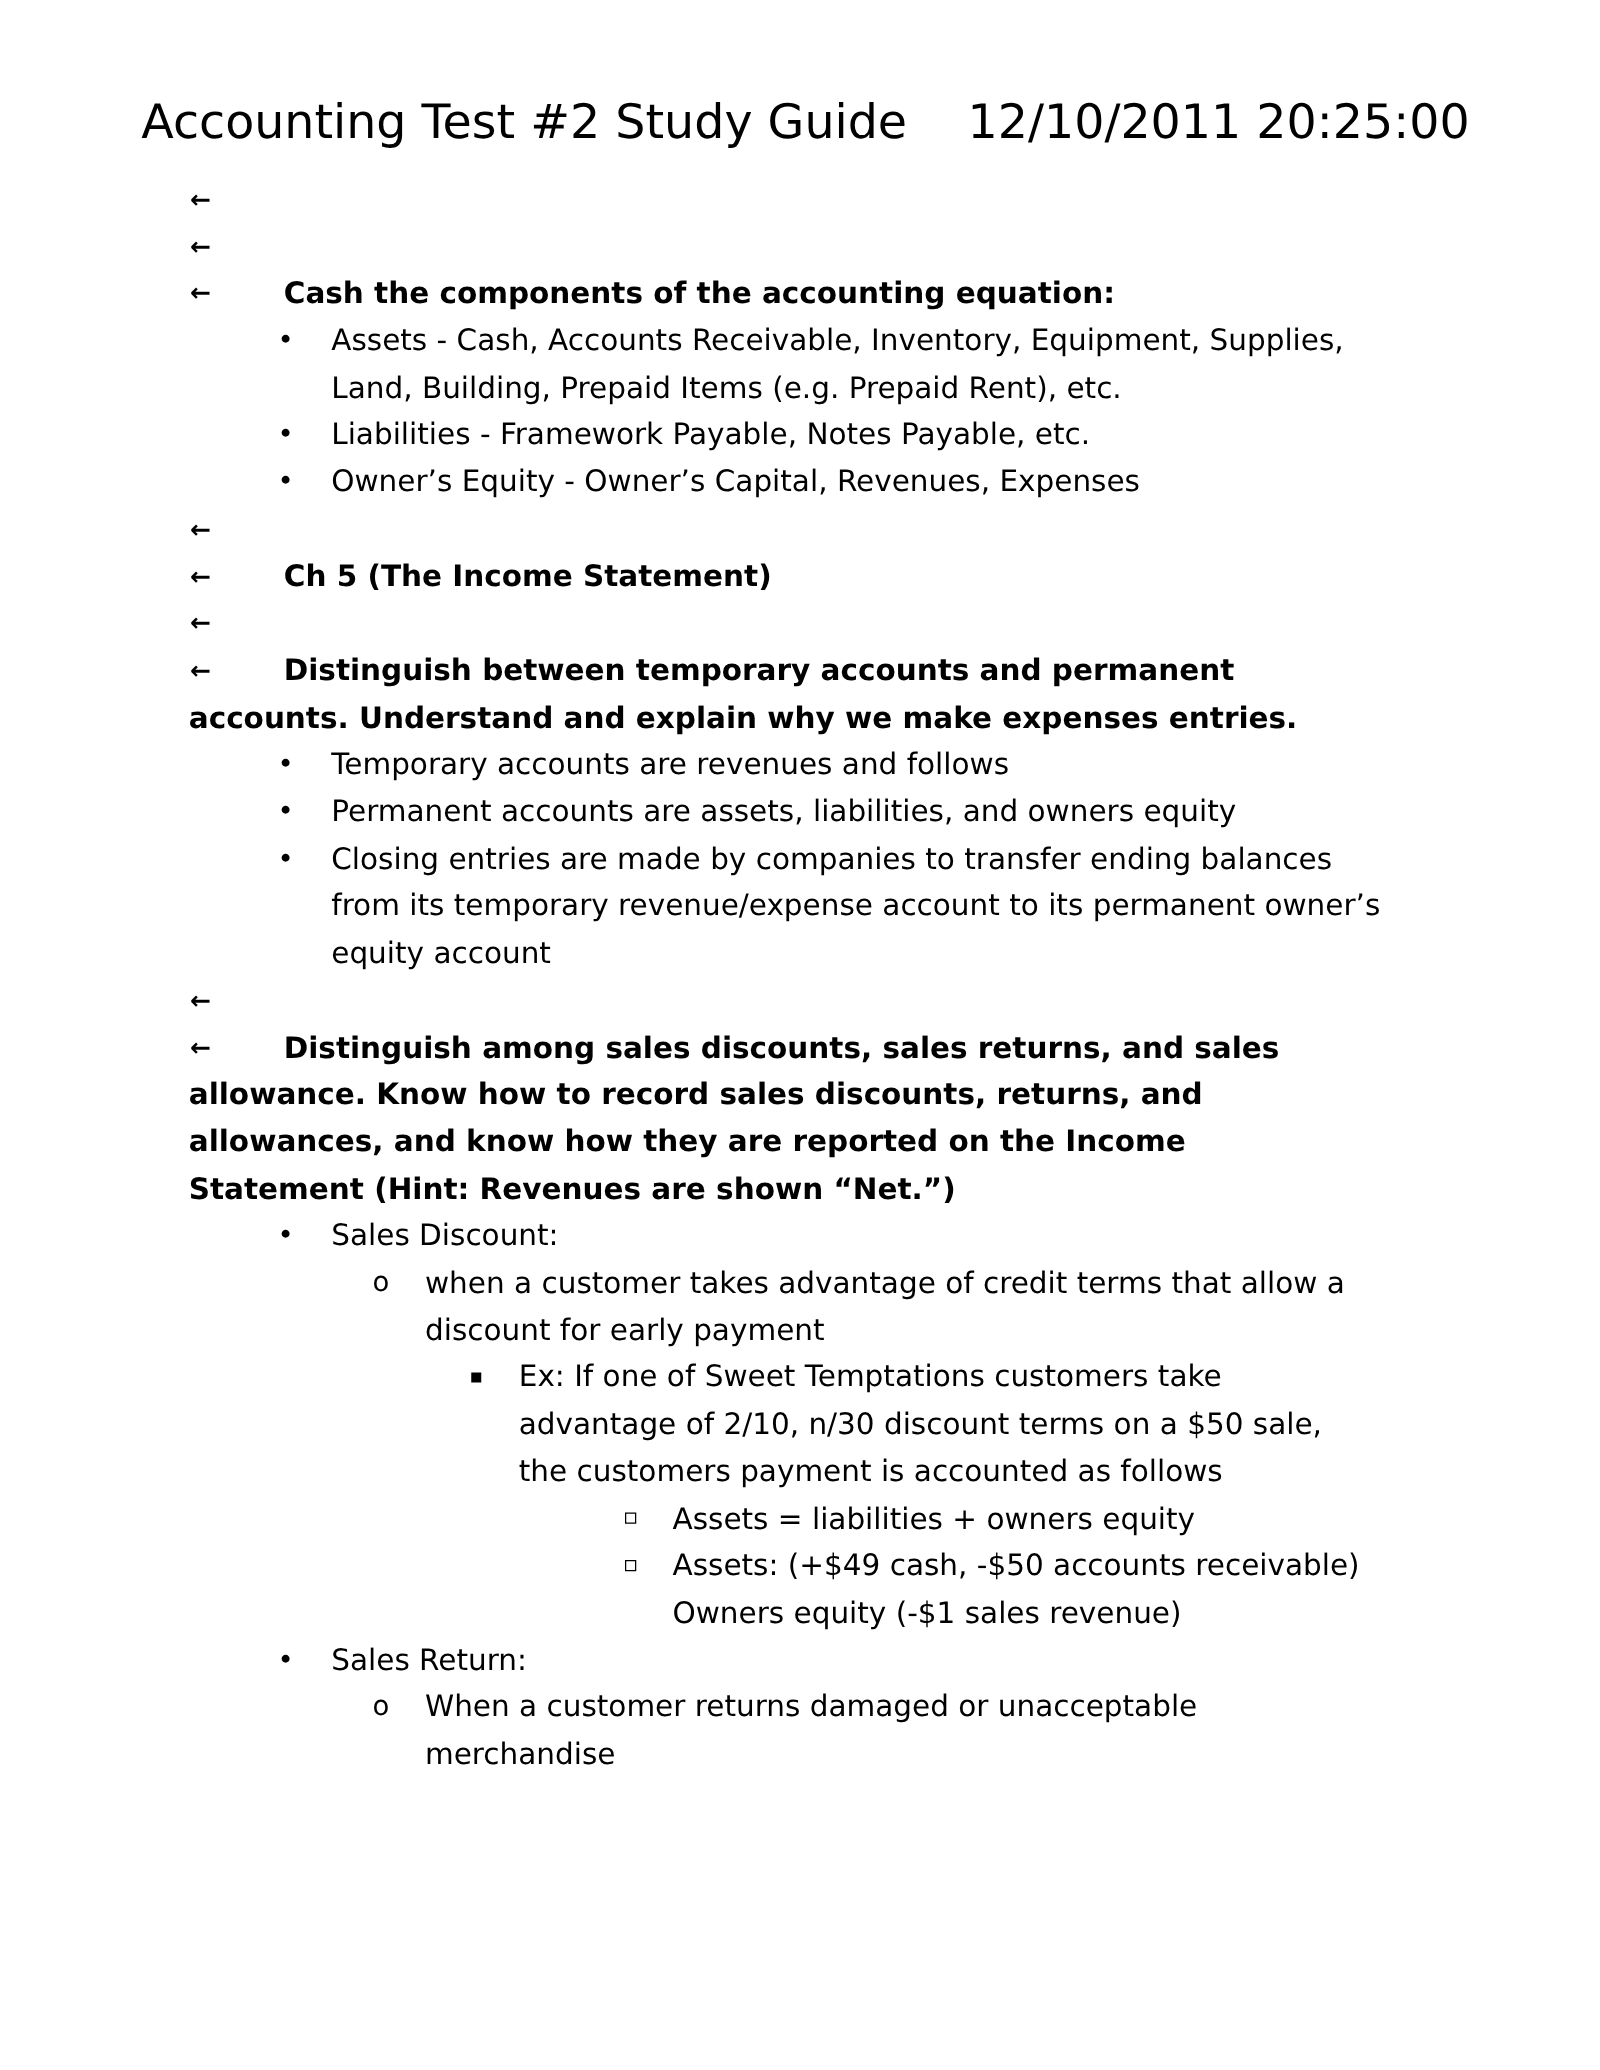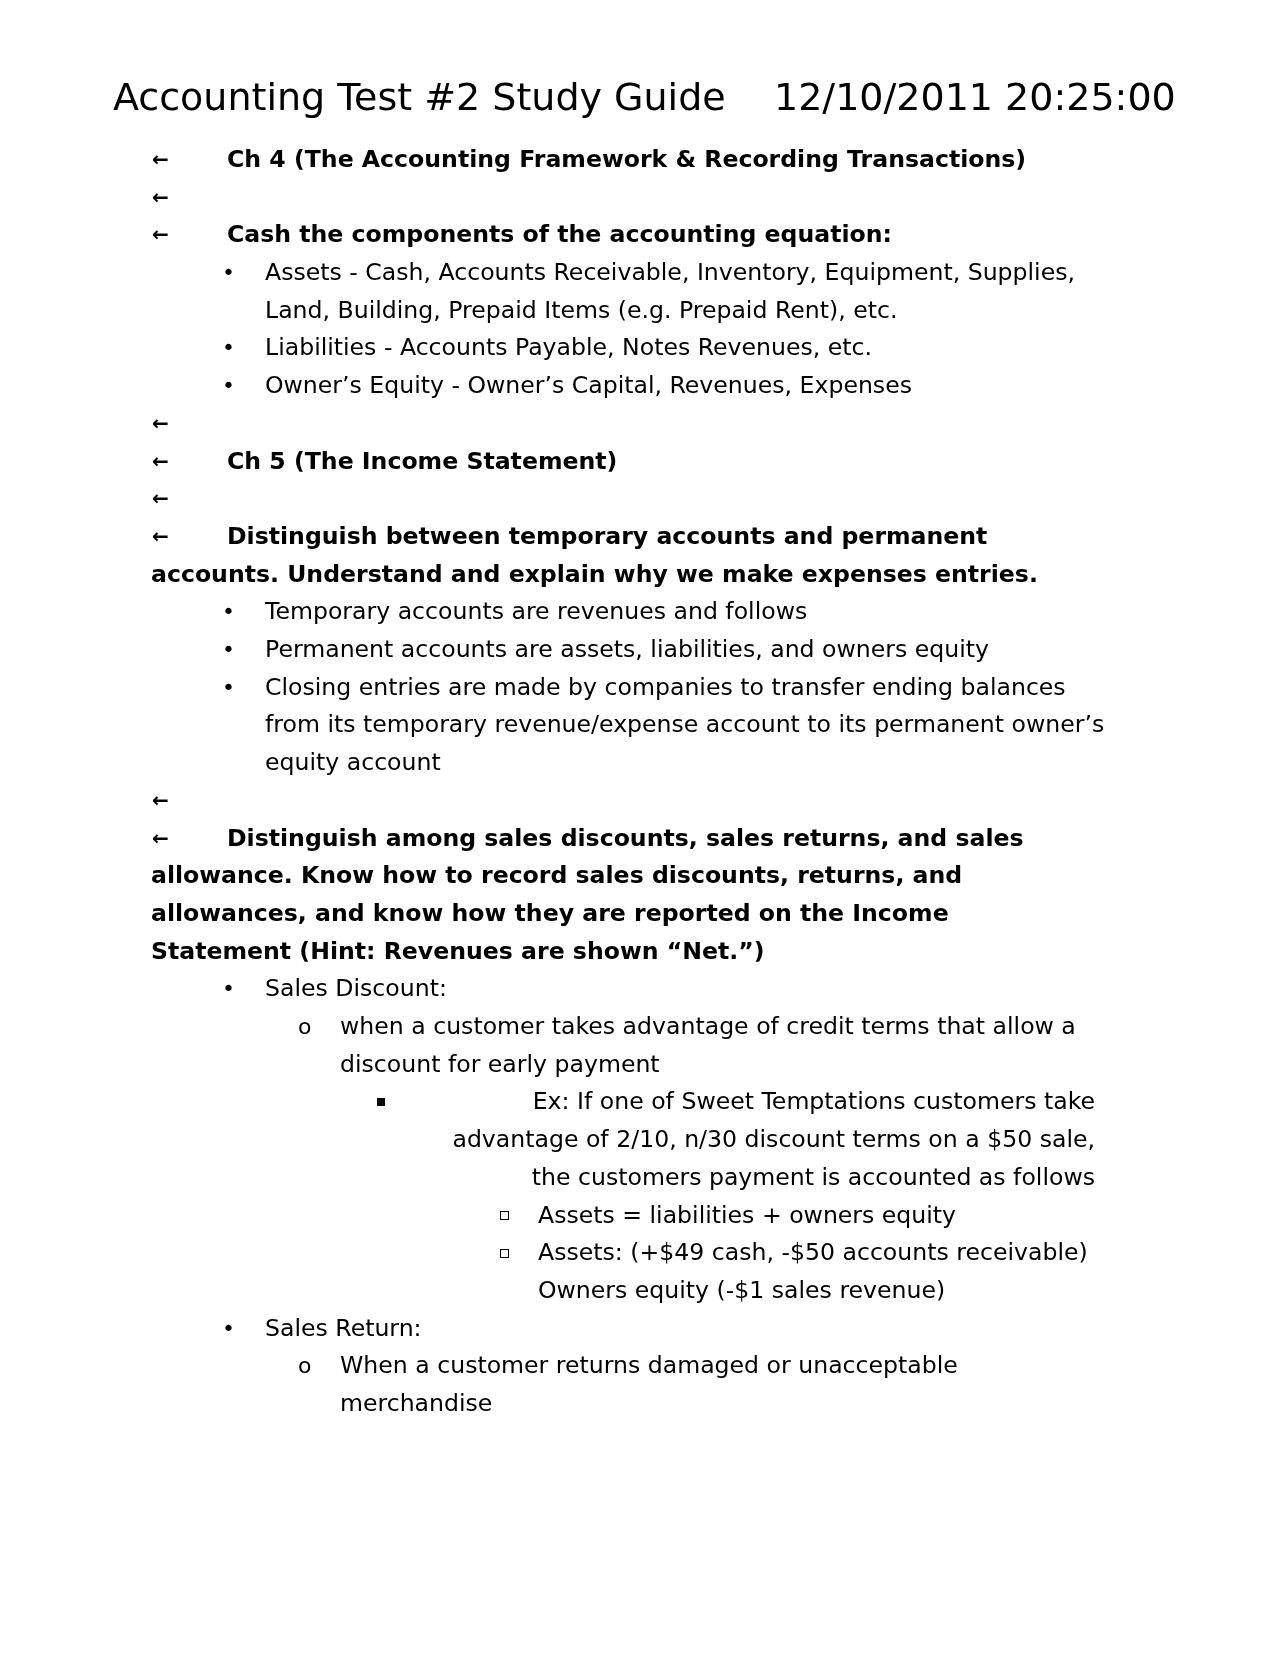--- a/index.html
+++ b/index.html
@@ -24,56 +24,55 @@
   }
   .bold { font-weight: bold; }
   .l0 { padding-left: 227px; }
   .hang { padding-left: 151px; text-indent: 76px; width: 940px; }
   .item { position: relative; }
   .marker { position: absolute; top: 0; line-height: 37.7px; }
   .l1 { padding-left: 265px; width: 870px; }
   .l1 .marker { left: 222px; font-size: 22px; }
   .l2 { padding-left: 340px; width: 800px; }
   .l2 .marker { left: 298px; font-size: 22px; }
-  .l3 { padding-left: 415px; width: 700px; text-align: right; }
+  .l3 { padding-left: 415px; width: 700px; }
   .l3 .marker { left: 377px; font-size: 14px; }
   .l4 { padding-left: 490px; width: 620px; margin-left: 48px; }
   .l4 .marker { left: 452px; font-size: 14px; }
   .sq-filled { display: inline-block; width: 8px; height: 8px; background: #000; vertical-align: middle; }
   .sq-hollow { display: inline-block; width: 7px; height: 7px; border: 1px solid #000; box-sizing: content-box; vertical-align: middle; }
   .wrap { white-space: normal; }
 </style>
 </head>
 <body>
 
 <div class="page">
 
   <div class="title"><span>Accounting Test #2 Study Guide</span>    <span>12/10/2011 20:25:00</span></div>
 
   <div class="doc">
 
     <div class="line bold l0">
       <span class="arrow">←</span>
-      <span>Ch 4 (The Accounting Framework &amp; Recording Transactions)</span>
     </div>
     <div class="line">
       <span class="arrow">←</span>
     </div>
     <div class="line bold l0">
       <span class="arrow">←</span>
       <span>Cash the components of the accounting equation:</span>
     </div>
 
     <div class="item l1 wrap">
       <span class="marker">•</span>
       <span>Assets - Cash, Accounts Receivable, Inventory, Equipment, Supplies, Land, Building, Prepaid Items (e.g. Prepaid Rent), etc.</span>
     </div>
     <div class="item l1 wrap">
       <span class="marker">•</span>
-      <span>Liabilities - Accounts Payable, Notes Revenues, etc.</span>
+      <span>Liabilities - Framework Payable, Notes Payable, etc.</span>
     </div>
     <div class="item l1 wrap">
       <span class="marker">•</span>
       <span>Owner’s Equity - Owner’s Capital, Revenues, Expenses</span>
     </div>
 
     <div class="line">
       <span class="arrow">←</span>
     </div>
 

